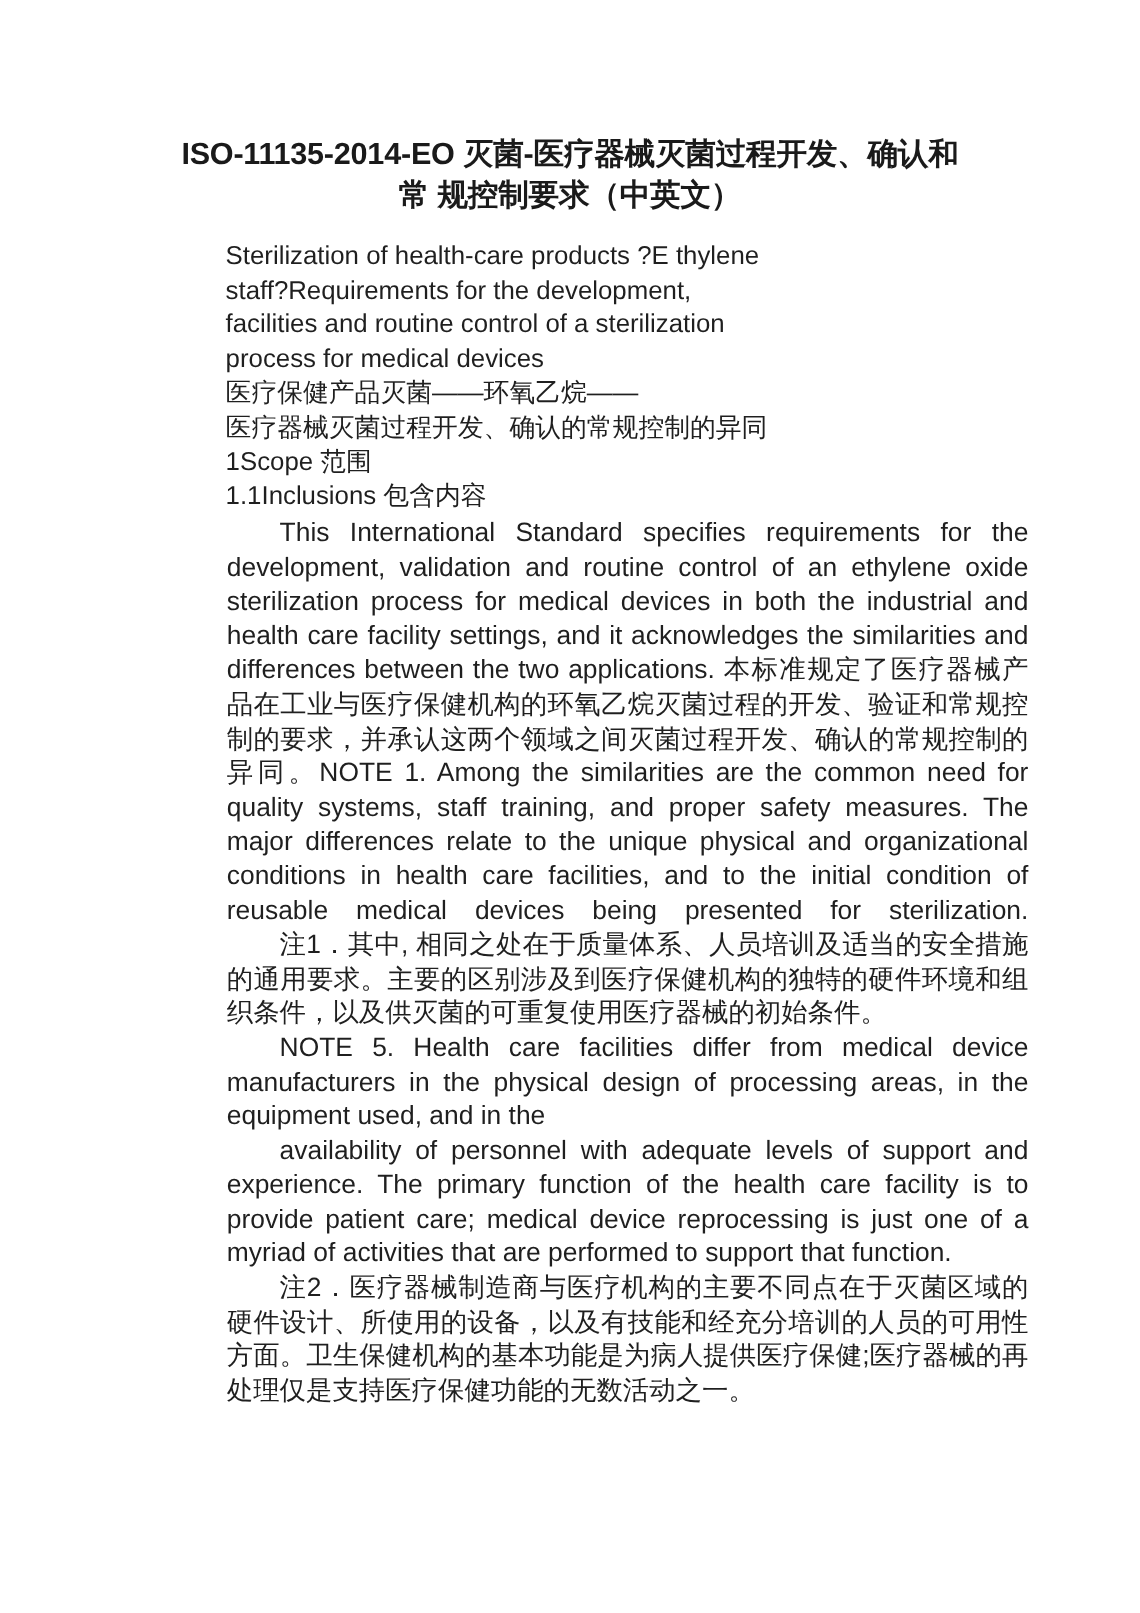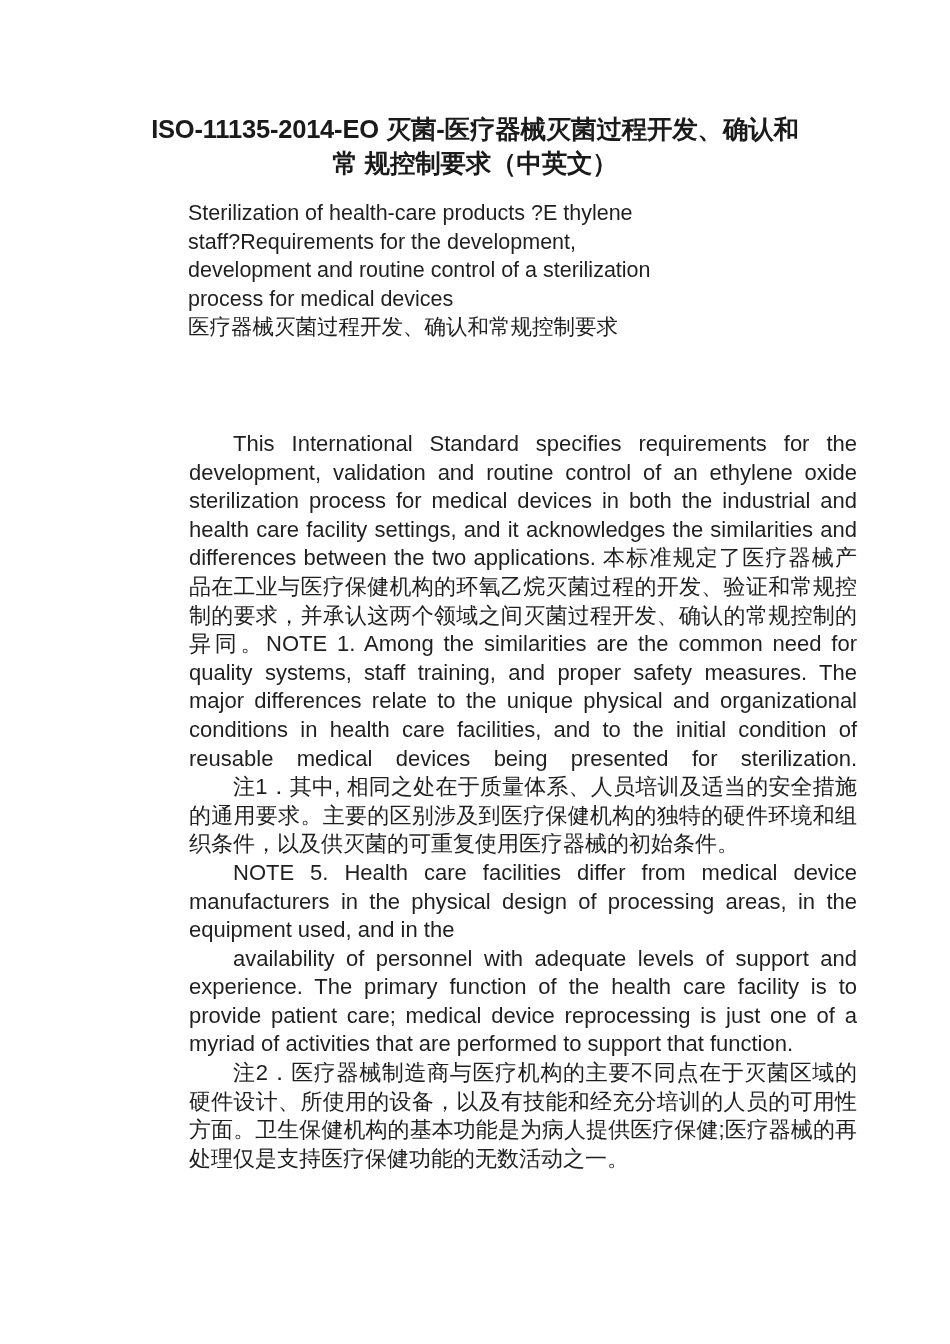--- a/index.html
+++ b/index.html
@@ -97,23 +97,26 @@
 <div class="page">
 
   <div class="doc-title">
     <span>ISO-11135-2014-EO 灭菌-医疗器械灭菌过程开发、确认和常</span>
     <span>规控制要求（中英文）</span>
   </div>
 
   <div class="front-block">
     <span class="fl">Sterilization of health-care products ?E thylene</span>
     <span class="fl">staff?Requirements for the development,</span>
-    <span class="fl">development and routine control of a sterilization</span>
+    <span class="fl">facilities and routine control of a sterilization</span>
     <span class="fl">process for medical devices</span>
-    <span class="fl cjk">医疗器械灭菌过程开发、确认和常规控制要求</span>
+    <span class="fl cjk">医疗保健产品灭菌——环氧乙烷——</span>
+    <span class="fl cjk">医疗器械灭菌过程开发、确认的常规控制的异同</span>
+    <span class="fl cjk">1Scope 范围</span>
+    <span class="fl cjk">1.1Inclusions 包含内容</span>
   </div>
 
   <div class="body-area">
     <p class="para condensed indent justify-all">This International Standard specifies requirements for the development, validation and routine control of an ethylene oxide sterilization process for medical devices in both the industrial and health care facility settings, and it acknowledges the similarities and differences between the two applications. 本标准规定了医疗器械产品在工业与医疗保健机构的环氧乙烷灭菌过程的开发、验证和常规控制的要求，并承认这两个领域之间灭菌过程开发、确认的常规控制的异同。NOTE 1. Among the similarities are the common need for quality systems, staff training, and proper safety measures. The major differences relate to the unique physical and organizational conditions in health care facilities, and to the initial condition of reusable medical devices being presented for sterilization.</p>
     <p class="para condensed indent natural">注1．其中, 相同之处在于质量体系、人员培训及适当的安全措施的通用要求。主要的区别涉及到医疗保健机构的独特的硬件环境和组织条件，以及供灭菌的可重复使用医疗器械的初始条件。</p>
     <p class="para condensed indent natural">NOTE 5. Health care facilities differ from medical device manufacturers in the physical design of processing areas, in the equipment used, and in the</p>
     <p class="para condensed indent natural">availability of personnel with adequate levels of support and experience. The primary function of the health care facility is to provide patient care; medical device reprocessing is just one of a myriad of activities that are performed to support that function.</p>
     <p class="para condensed indent natural">注2．医疗器械制造商与医疗机构的主要不同点在于灭菌区域的硬件设计、所使用的设备，以及有技能和经充分培训的人员的可用性方面。卫生保健机构的基本功能是为病人提供医疗保健;医疗器械的再处理仅是支持医疗保健功能的无数活动之一。</p>
   </div>
 

